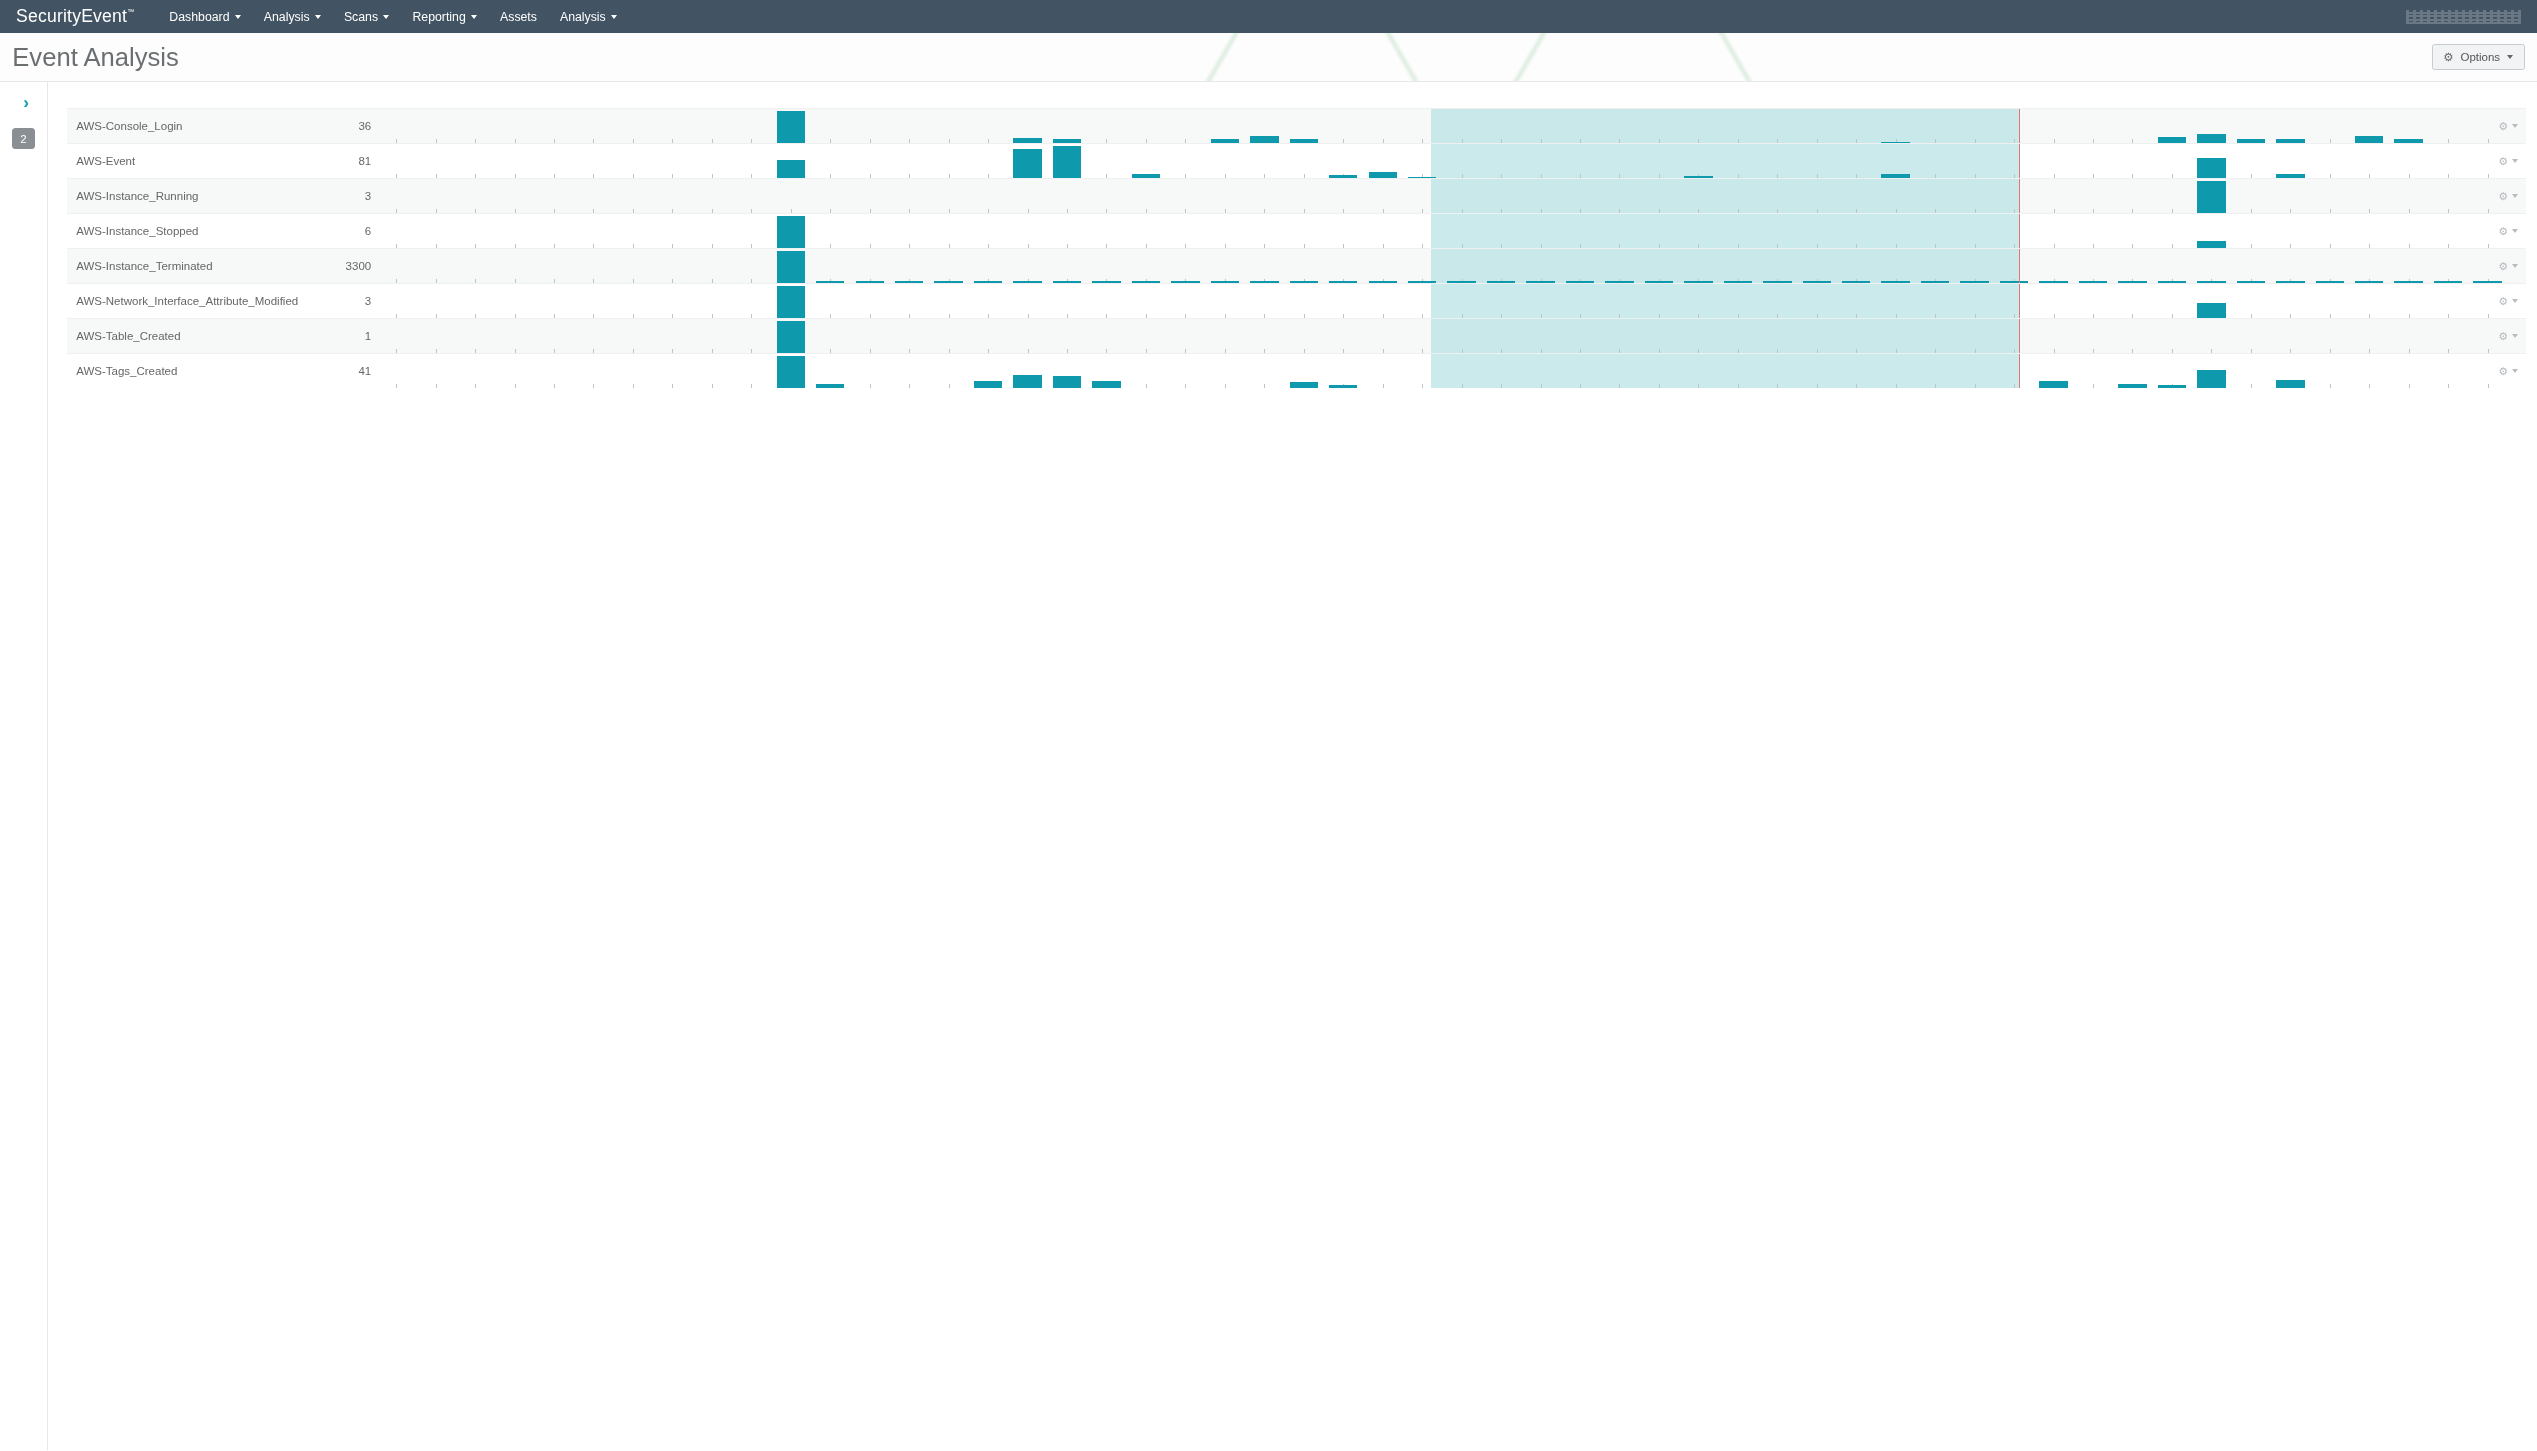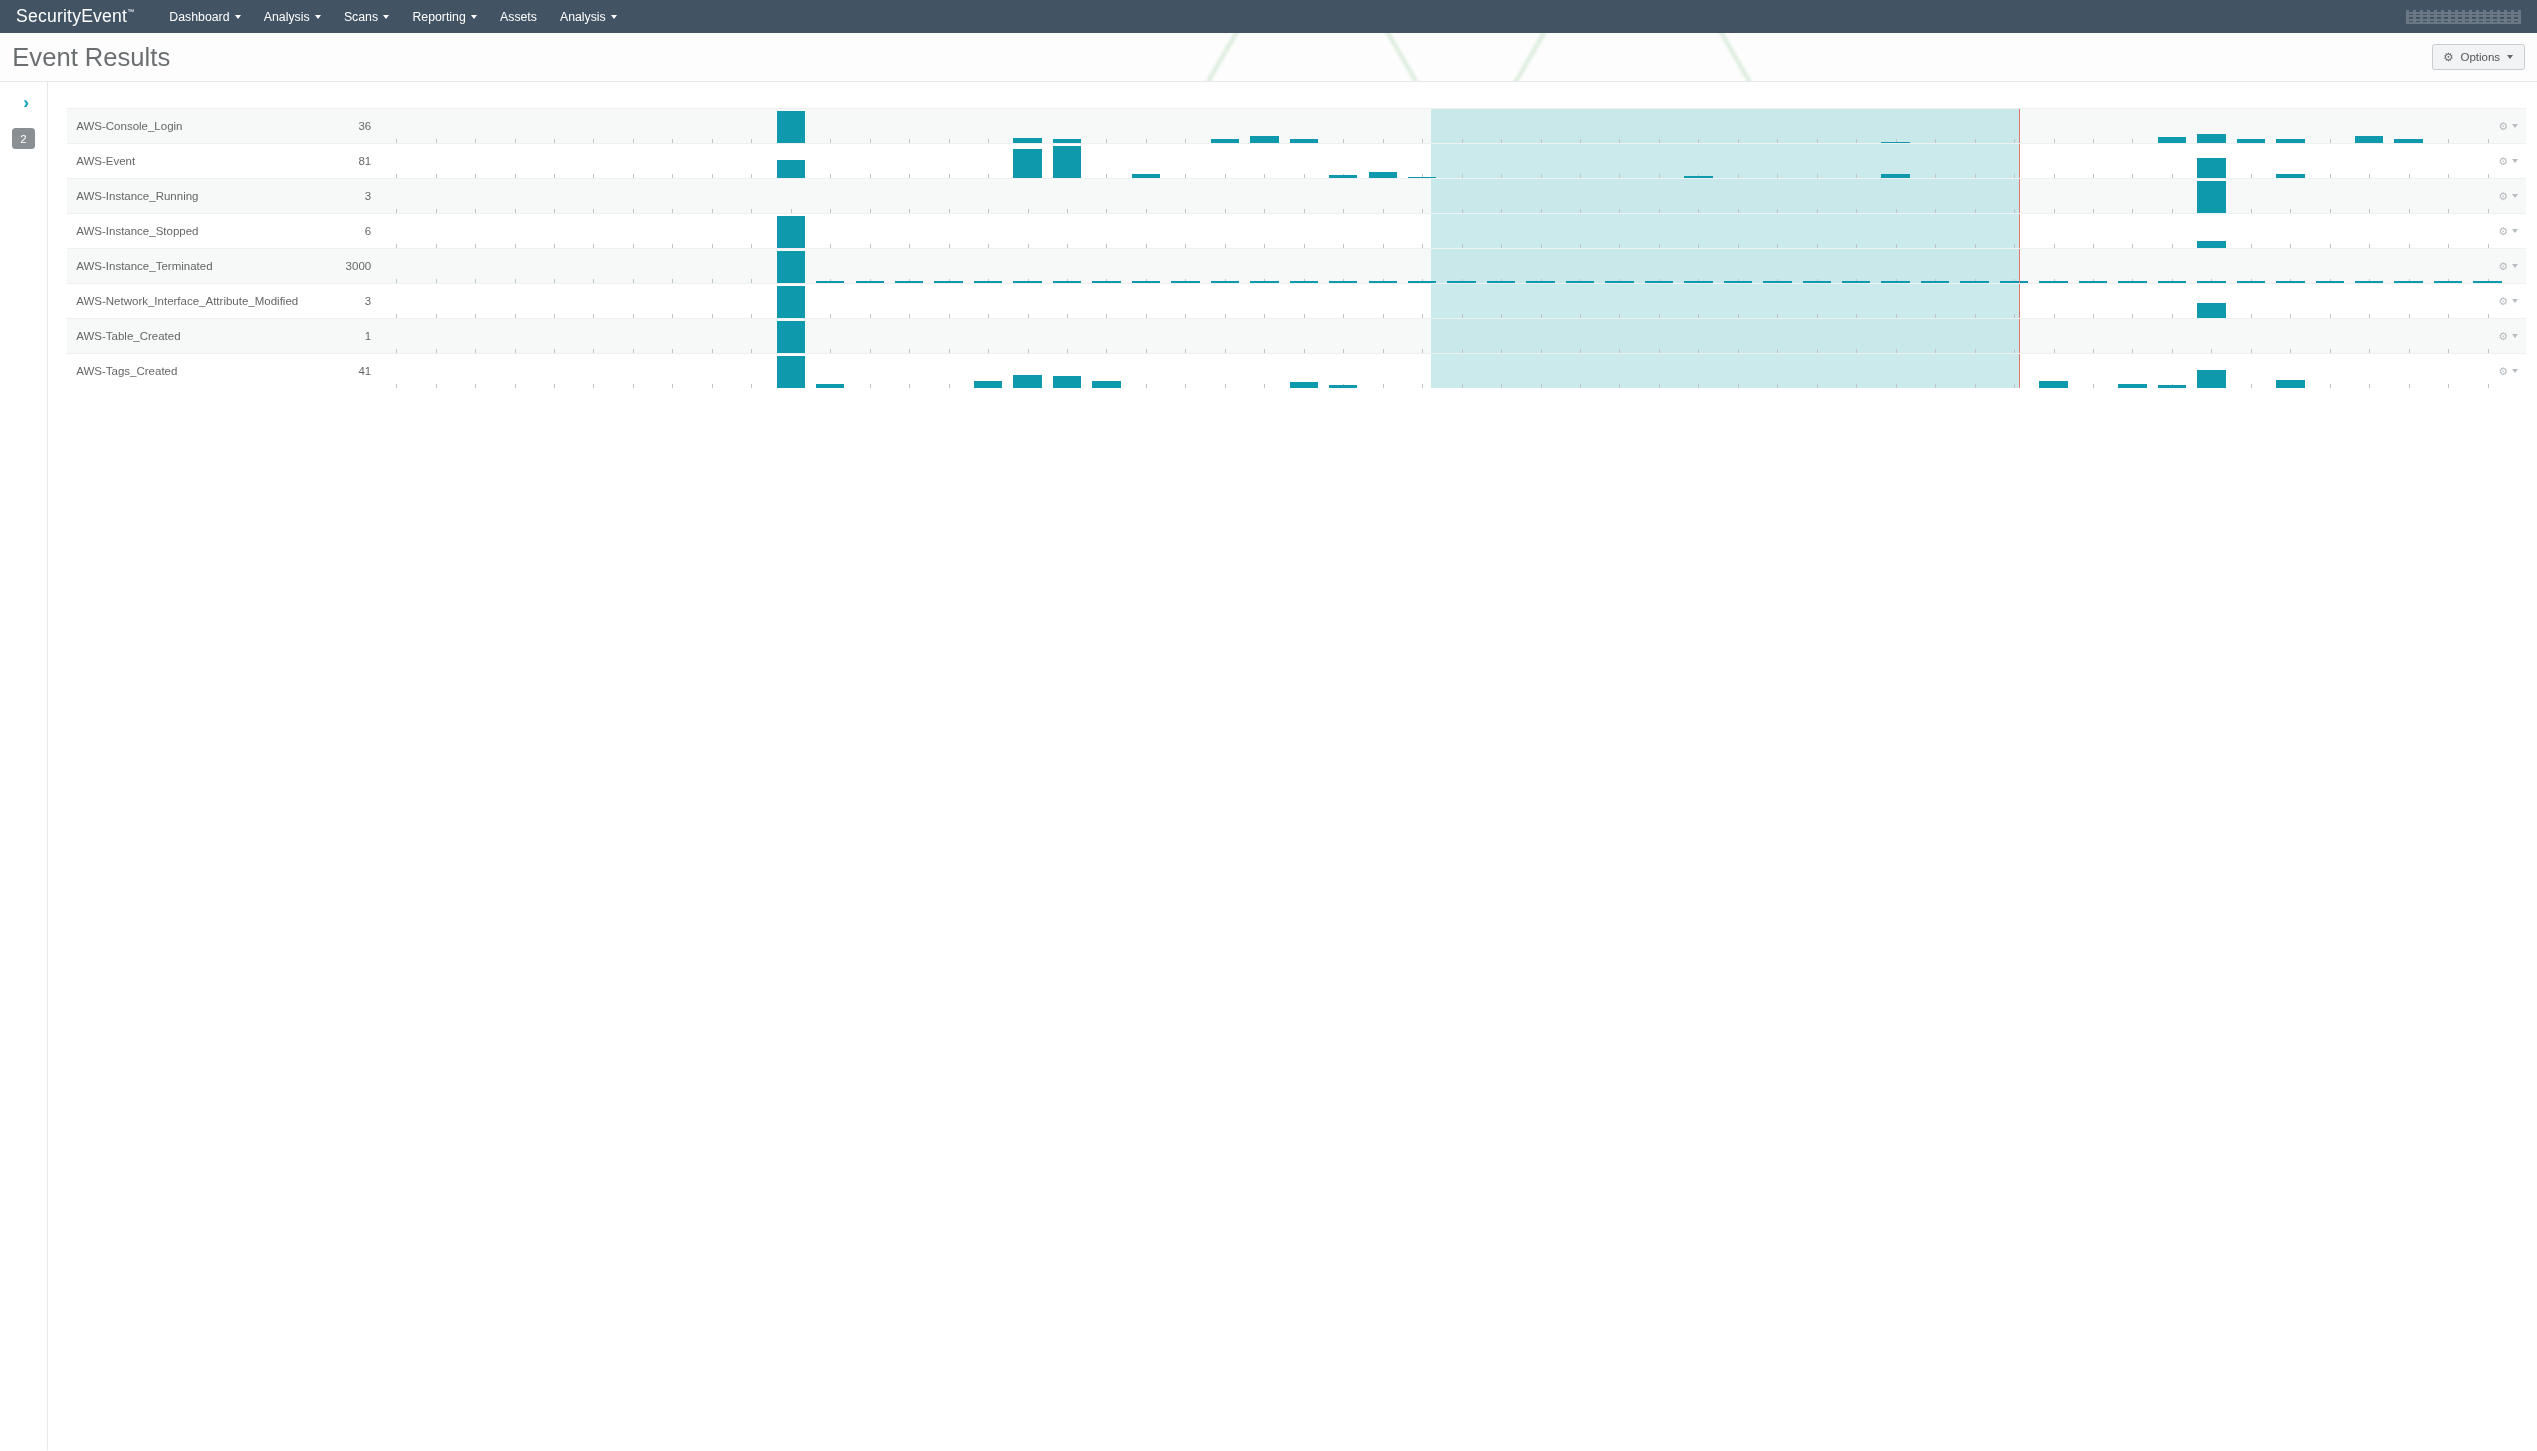--- a/index.html
+++ b/index.html
@@ -91,21 +91,21 @@
       </div>
       <div class="nav-item">
         <span>Analysis</span>
         <span class="caret"></span>
       </div>
     </div>
   <div class="user-area"></div>
 </div>
 
 <div class="subhead">
-  <div class="page-title">Event Results</div>
+  <div class="page-title">Event Analysis</div>
   <div class="spacer"></div>
   <button class="btn">
     <span class="gear-icon"></span>
     <span>Options</span>
     <span class="caret"></span>
   </button>
 </div>
 
 <div class="body">
   <div class="left-rail">
@@ -411,21 +411,21 @@
                 <div class="bar" style="left: 86.1132%; width: 1.35849%; height: 22%;"></div>
               </div>
             </div>
             <div class="row-actions">
               <span class="row-gear"></span>
               <span class="caret row-caret"></span>
             </div>
           </div>
           <div class="row">
             <div class="col-event">AWS-Instance_Terminated</div>
-            <div class="col-count">3000</div>
+            <div class="col-count">3300</div>
             <div class="col-trend">
               <div class="spark">
                 <div class="sel" style="left: 49.5%; width: 28.1%;"></div>
                 <div class="now" style="left: 77.6%;"></div>
                 <div class="tick" style="left: 0%;"></div>
                 <div class="tick" style="left: 1.88679%;"></div>
                 <div class="tick" style="left: 3.77358%;"></div>
                 <div class="tick" style="left: 5.66038%;"></div>
                 <div class="tick" style="left: 7.54717%;"></div>
                 <div class="tick" style="left: 9.43396%;"></div>

